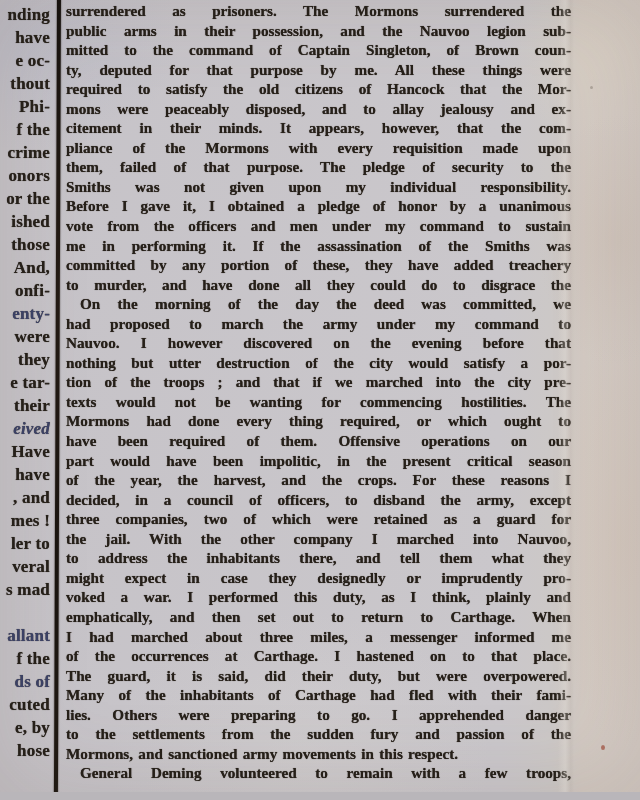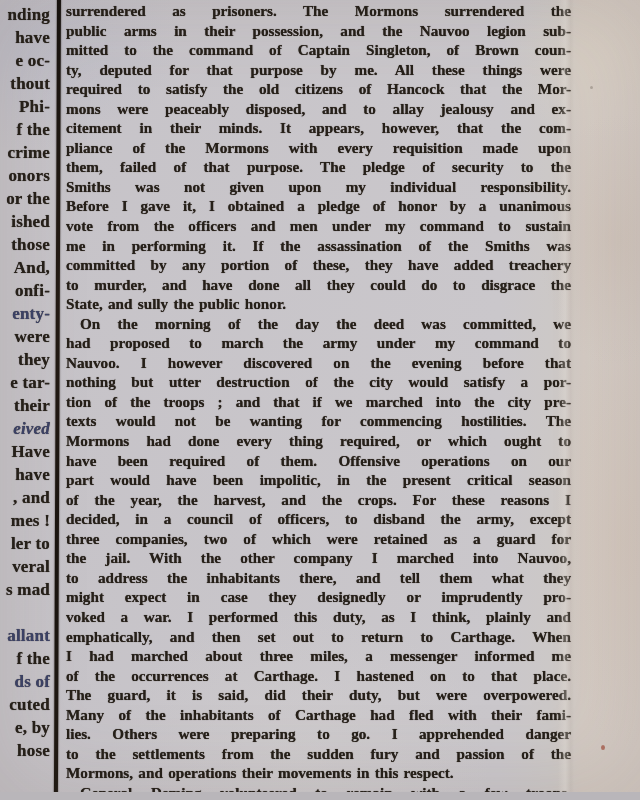--- a/index.html
+++ b/index.html
@@ -101,21 +101,20 @@
       <div class="ln">mons were peaceably disposed, and to allay jealousy and ex-</div>
       <div class="ln">citement in their minds. It appears, however, that the com-</div>
       <div class="ln">pliance of the Mormons with every requisition made upon</div>
       <div class="ln">them, failed of that purpose. The pledge of security to the</div>
       <div class="ln">Smiths was not given upon my individual responsibility.</div>
       <div class="ln">Before I gave it, I obtained a pledge of honor by a unanimous</div>
       <div class="ln">vote from the officers and men under my command to sustain</div>
       <div class="ln">me in performing it. If the assassination of the Smiths was</div>
       <div class="ln">committed by any portion of these, they have added treachery</div>
       <div class="ln">to murder, and have done all they could do to disgrace the</div>
-      <div class="ln end">State, and sully the public honor.</div>
       <div class="ln ind">On the morning of the day the deed was committed, we</div>
       <div class="ln">had proposed to march the army under my command to</div>
       <div class="ln">Nauvoo. I however discovered on the evening before that</div>
       <div class="ln">nothing but utter destruction of the city would satisfy a por-</div>
       <div class="ln">tion of the troops ; and that if we marched into the city pre-</div>
       <div class="ln">texts would not be wanting for commencing hostilities. The</div>
       <div class="ln">Mormons had done every thing required, or which ought to</div>
       <div class="ln">have been required of them. Offensive operations on our</div>
       <div class="ln">part would have been impolitic, in the present critical season</div>
       <div class="ln">of the year, the harvest, and the crops. For these reasons I</div>
@@ -125,19 +124,19 @@
       <div class="ln">to address the inhabitants there, and tell them what they</div>
       <div class="ln">might expect in case they designedly or imprudently pro-</div>
       <div class="ln">voked a war. I performed this duty, as I think, plainly and</div>
       <div class="ln">emphatically, and then set out to return to Carthage. When</div>
       <div class="ln">I had marched about three miles, a messenger informed me</div>
       <div class="ln">of the occurrences at Carthage. I hastened on to that place.</div>
       <div class="ln">The guard, it is said, did their duty, but were overpowered.</div>
       <div class="ln">Many of the inhabitants of Carthage had fled with their fami-</div>
       <div class="ln">lies. Others were preparing to go. I apprehended danger</div>
       <div class="ln">to the settlements from the sudden fury and passion of the</div>
-      <div class="ln end">Mormons, and operations their movements in this respect.</div>
+      <div class="ln end">Mormons, and sanctioned army movements in this respect.</div>
       <div class="ln ind">General Deming volunteered to remain with a few troops,</div>
     </div>
   <div class="fold"></div>
   <div class="speck speck1"></div>
   <div class="speck speck2"></div>
 </div>
 
 </body></html>

